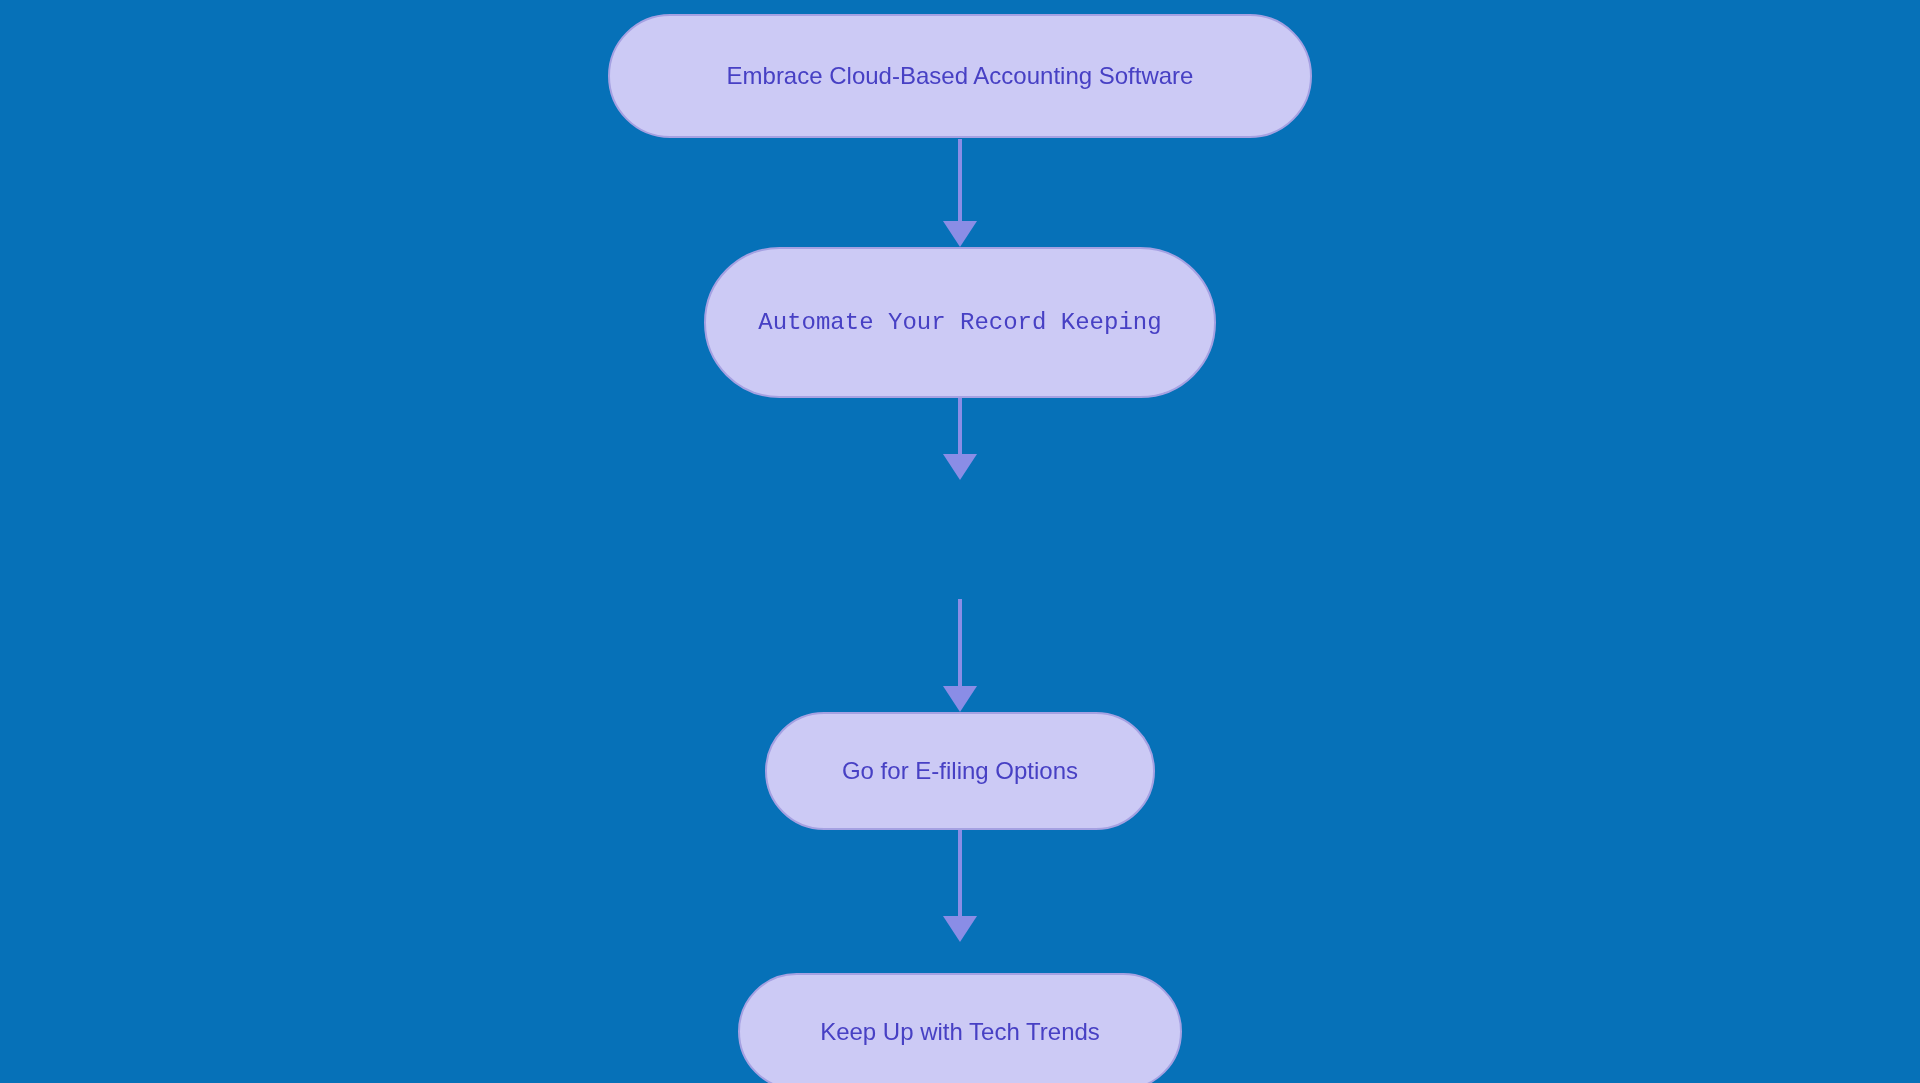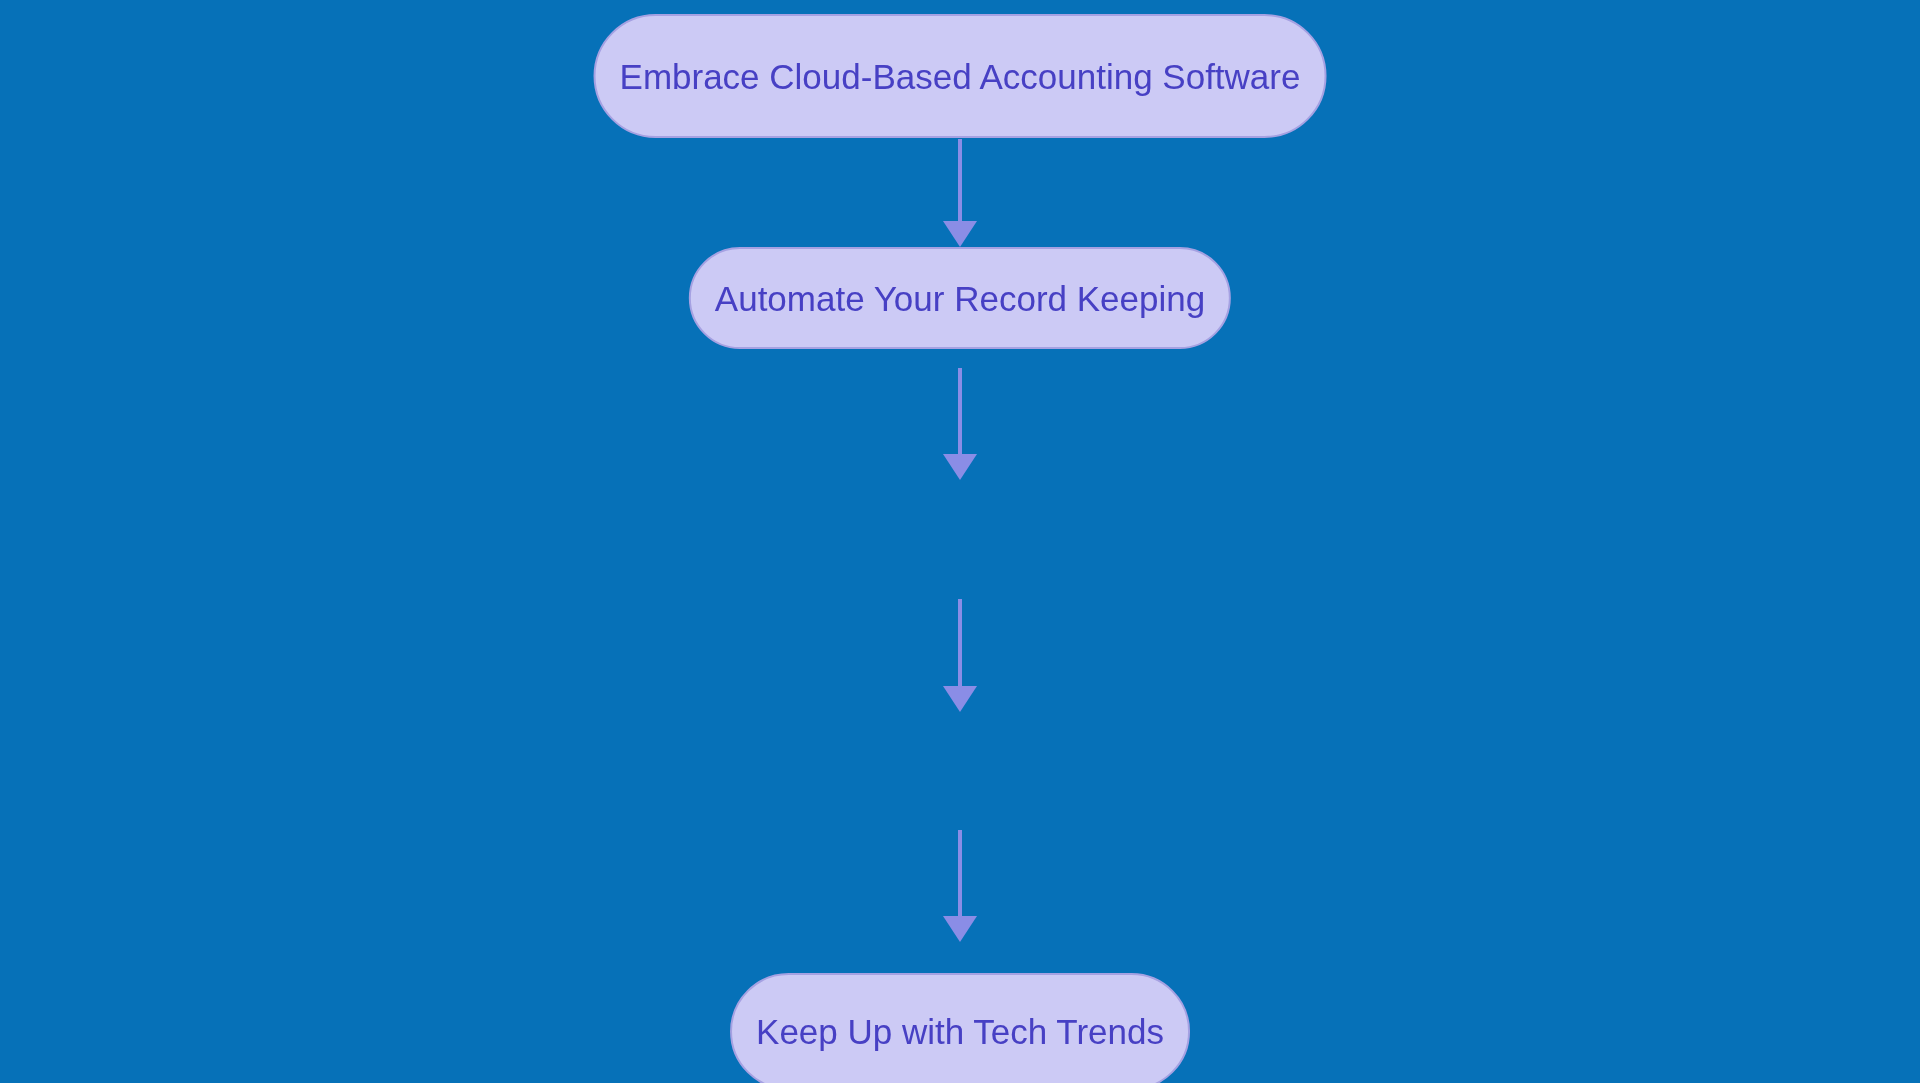--- a/index.html
+++ b/index.html
@@ -28,21 +28,21 @@
     box-sizing: border-box;
     min-width: max-content;
     padding: 0 24px;
     display: flex;
     align-items: center;
     justify-content: center;
     z-index: 2;
   }
   .node-label {
     color: var(--text, #4740C4);
-    font-size: 35px;
+    font-size: 24px;
     line-height: 1;
     white-space: nowrap;
   }
   .arrow {
     position: absolute;
     left: 50%;
     transform: translateX(-50%);
     display: flex;
     flex-direction: column;
     align-items: center;
@@ -67,35 +67,38 @@
 
   <div class="node" style="top: 14px; height: 124px; width: 704px;">
     <span class="node-label">Embrace Cloud-Based Accounting Software</span>
   </div>
 
   <div class="arrow" style="top: 139px;">
     <div class="arrow-line" style="height: 82px;"></div>
     <div class="arrow-head"></div>
   </div>
 
-  <div class="node" style="top: 247px; height: 102px; width: 512px;">
+  <div class="node" style="top: 247px; height: 151px; width: 512px; font-family: Liberation Mono, monospace;">
     <span class="node-label">Automate Your Record Keeping</span>
   </div>
 
   <div class="arrow" style="top: 368px;">
     <div class="arrow-line" style="height: 86px;"></div>
     <div class="arrow-head"></div>
   </div>
 
 
   <div class="arrow" style="top: 599px;">
     <div class="arrow-line" style="height: 87px;"></div>
     <div class="arrow-head"></div>
   </div>
 
+  <div class="node" style="top: 712px; height: 118px; width: 390px;">
+    <span class="node-label">Go for E-filing Options</span>
+  </div>
 
   <div class="arrow" style="top: 830px;">
     <div class="arrow-line" style="height: 86px;"></div>
     <div class="arrow-head"></div>
   </div>
 
   <div class="node" style="top: 942px; height: 117px; width: 444px; margin-top: 31px;">
     <span class="node-label">Keep Up with Tech Trends</span>
   </div>
 

